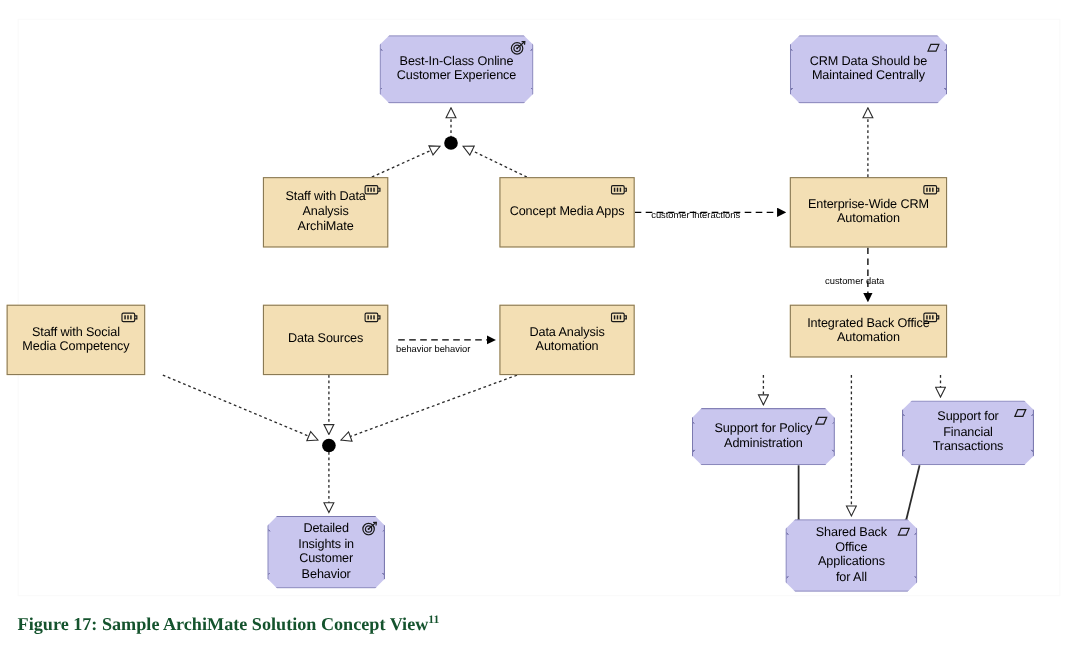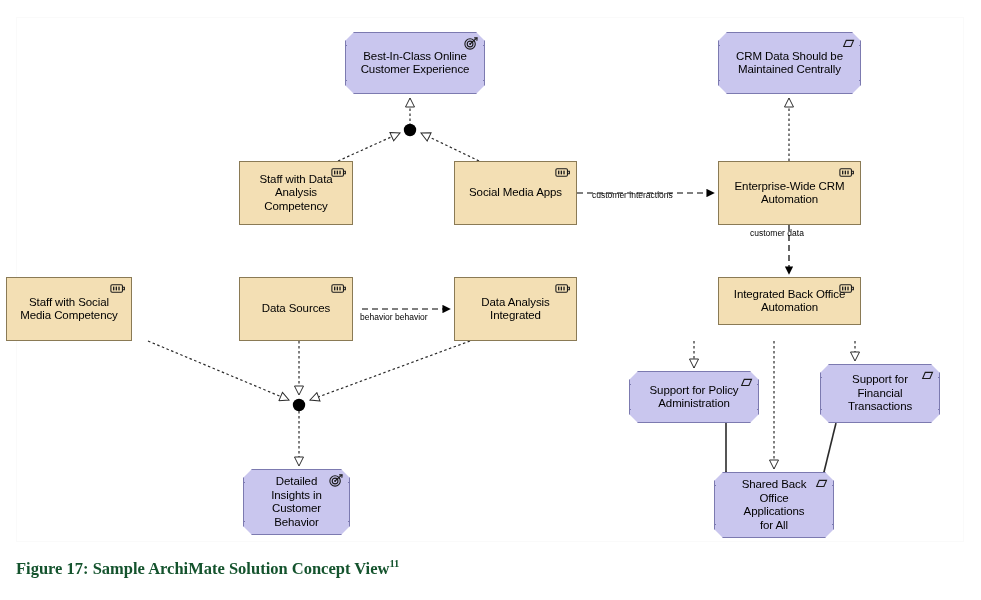--- a/index.html
+++ b/index.html
@@ -205,32 +205,32 @@
     <span class="label">CRM Data Should be
 Maintained Centrally</span>
     <svg class="node-icon" viewBox="0 0 16 14">
       <path d="M 4.4 10.2 L 7.2 3.6 L 15 3.6 L 12.2 10.2 z" fill="none" stroke="#1a1a1a" stroke-width="1.2"></path>
     </svg>
   </div>
 
   <div class="node resource" style="left:239px; top:161px; width:114px; height:64px;">
     <span class="label">Staff with Data
 Analysis
-Competency</span>
+ArchiMate</span>
     <svg class="node-icon" viewBox="0 0 18 13">
       <rect x="1" y="2.2" width="13" height="8.6" rx="1.4" fill="none" stroke="#1a1a1a" stroke-width="1.2"></rect>
       <path d="M 14 5 L 16.2 5 L 16.2 8 L 14 8" fill="none" stroke="#1a1a1a" stroke-width="1.2"></path>
       <rect x="3.4" y="4.4" width="1.5" height="4.2" fill="#1a1a1a"></rect>
       <rect x="6.4" y="4.4" width="1.5" height="4.2" fill="#1a1a1a"></rect>
       <rect x="9.4" y="4.4" width="1.5" height="4.2" fill="#1a1a1a"></rect>
     </svg>
   </div>
 
   <div class="node resource" style="left:454px; top:161px; width:123px; height:64px;">
-    <span class="label">Social Media Apps</span>
+    <span class="label">Concept Media Apps</span>
     <svg class="node-icon" viewBox="0 0 18 13">
       <rect x="1" y="2.2" width="13" height="8.6" rx="1.4" fill="none" stroke="#1a1a1a" stroke-width="1.2"></rect>
       <path d="M 14 5 L 16.2 5 L 16.2 8 L 14 8" fill="none" stroke="#1a1a1a" stroke-width="1.2"></path>
       <rect x="3.4" y="4.4" width="1.5" height="4.2" fill="#1a1a1a"></rect>
       <rect x="6.4" y="4.4" width="1.5" height="4.2" fill="#1a1a1a"></rect>
       <rect x="9.4" y="4.4" width="1.5" height="4.2" fill="#1a1a1a"></rect>
     </svg>
   </div>
 
   <div class="node resource" style="left:718px; top:161px; width:143px; height:64px;">
@@ -263,21 +263,21 @@
       <rect x="1" y="2.2" width="13" height="8.6" rx="1.4" fill="none" stroke="#1a1a1a" stroke-width="1.2"></rect>
       <path d="M 14 5 L 16.2 5 L 16.2 8 L 14 8" fill="none" stroke="#1a1a1a" stroke-width="1.2"></path>
       <rect x="3.4" y="4.4" width="1.5" height="4.2" fill="#1a1a1a"></rect>
       <rect x="6.4" y="4.4" width="1.5" height="4.2" fill="#1a1a1a"></rect>
       <rect x="9.4" y="4.4" width="1.5" height="4.2" fill="#1a1a1a"></rect>
     </svg>
   </div>
 
   <div class="node resource" style="left:454px; top:277px; width:123px; height:64px;">
     <span class="label">Data Analysis
-Integrated</span>
+Automation</span>
     <svg class="node-icon" viewBox="0 0 18 13">
       <rect x="1" y="2.2" width="13" height="8.6" rx="1.4" fill="none" stroke="#1a1a1a" stroke-width="1.2"></rect>
       <path d="M 14 5 L 16.2 5 L 16.2 8 L 14 8" fill="none" stroke="#1a1a1a" stroke-width="1.2"></path>
       <rect x="3.4" y="4.4" width="1.5" height="4.2" fill="#1a1a1a"></rect>
       <rect x="6.4" y="4.4" width="1.5" height="4.2" fill="#1a1a1a"></rect>
       <rect x="9.4" y="4.4" width="1.5" height="4.2" fill="#1a1a1a"></rect>
     </svg>
   </div>
 
   <div class="node resource" style="left:718px; top:277px; width:143px; height:48px;">
@@ -330,19 +330,19 @@
       <circle cx="7" cy="7.5" r="1" fill="#1a1a1a"></circle>
       <path d="M 7 7.5 L 14 1.2" stroke="#1a1a1a" stroke-width="1.2" fill="none"></path>
       <path d="M 11.4 1 L 14.6 0.8 L 14.3 4" fill="none" stroke="#1a1a1a" stroke-width="1.2"></path>
     </svg>
   </div>
 
   <div class="edge-label" style="left:592px; top:190px;">customer interactions</div>
 
   <div class="edge-label" style="left:360px; top:312px;">behavior behavior</div>
 
-  <div class="edge-label" style="left:750px; top:228px;">customer data</div>
+  <div class="edge-label" style="left:750px; top:250px;">customer data</div>
 
   <div class="caption">
     <span>Figure 17: Sample ArchiMate Solution Concept View</span><sup>11</sup>
   </div>
 
 </div>
 
 </body></html>

